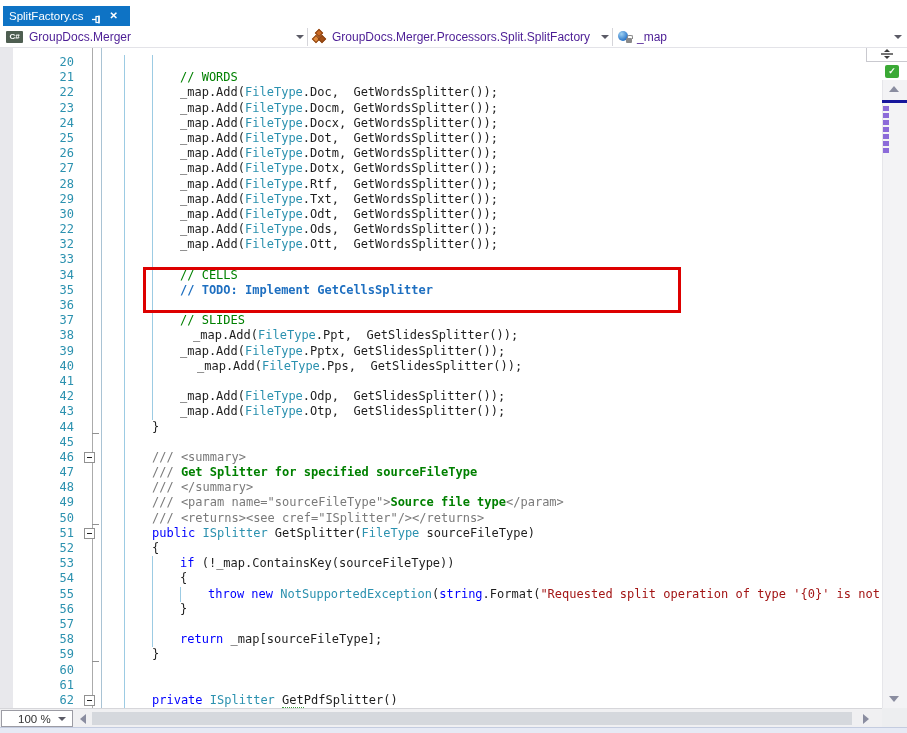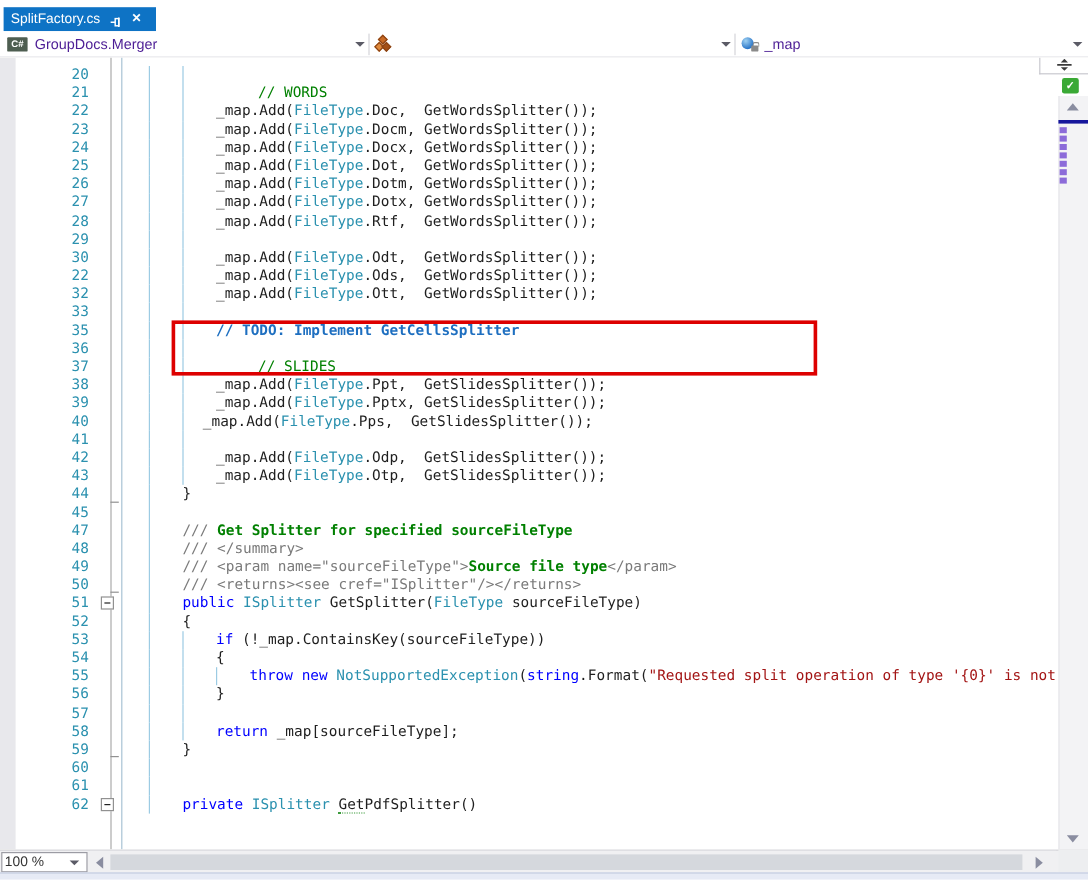--- a/index.html
+++ b/index.html
@@ -53,21 +53,21 @@
   .guide { position:absolute; top:0; width:1px; height:15.2px; background:#9CCBE3; }
   .code-text { position:absolute; top:0; white-space:pre; line-height:15.2px; }
   .fold-box { position:absolute; left:84px; top:2px; width:11px; height:11px; background:#FFF;
               border:1px solid #919191; }
   .fold-box:after { content:""; position:absolute; left:2px; right:2px; top:4px; height:1px; background:#222; }
   .fold-tick { position:absolute; left:92px; bottom:1px; width:7px; height:1px; background:#919191; }
 
   .tok-p { color:#1E1E1E; }
   .tok-k { color:#0000FF; }
   .tok-t { color:#2B91AF; }
-  .tok-c { color:#008000;margin-left:35px; }
+  .tok-c { color:#008000; }
   .tok-g { color:#7A7A7A; }
   .tok-d { color:#008000; font-weight:bold; }
   .tok-todo { color:#1E6FC0; font-weight:bold; }
   .tok-s { color:#A31515; }
   .tok-u { color:#1E1E1E; border-bottom:1px dotted #3C9B3C;text-align:center; }
 
   .red-annotation { position:absolute; left:143px; top:219px; width:538px; height:46px;
                     border:3px solid #DD0000; pointer-events:none; }
 
   
@@ -82,21 +82,21 @@
   .arr-down { position:absolute; left:7px; top:648px; width:0; height:0;
             border-left:5px solid transparent; border-right:5px solid transparent; border-top:6px solid #8A8DA0; }
   .caret-mark { position:absolute; left:0; top:52px; width:25px; height:3px; background:#16169C; }
   .vmarks { position:absolute; left:1px; top:58px; width:6px; }
   .vmark { width:6px; height:5px; margin-bottom:2px; background:#8C6BD9; }
 
   
   .bottombar { position:absolute; left:0; top:708px; width:907px; height:19px; background:#F0F0F2; border-top:1px solid #D6D6DA; }
   .zoom-box { position:absolute; left:1px; top:1px; width:72px; height:17px; background:#FFF; border:1px solid #9C9CA4;
               display:flex; align-items:center; }
-  .zoom-text { font-size:11.5px; color:#333; padding-left:2px; flex:1; }
+  .zoom-text { font-size:11.5px; color:#333; padding-left:16px; flex:1; }
   .zoom-arrow { width:0; height:0; border-left:4px solid transparent; border-right:4px solid transparent;
                 border-top:4px solid #5B5B66; margin-right:6px; }
   .htrack { position:absolute; left:75px; top:0; width:805px; height:19px; background:#F0F0F2; }
   .arr-left { position:absolute; left:5px; top:5px; width:0; height:0;
               border-top:5px solid transparent; border-bottom:5px solid transparent; border-right:6px solid #8A8DA0; }
   .arr-right { position:absolute; right:11px; top:5px; width:0; height:0;
               border-top:5px solid transparent; border-bottom:5px solid transparent; border-left:6px solid #8A8DA0; }
   .hthumb { position:absolute; left:17px; top:3px; width:760px; height:13px; background:#D5D8DD; }
   .scroll-corner { position:absolute; left:882px; top:708px; width:25px; height:19px; background:#EDEEF0; }
   .bottomstrip { position:absolute; left:0; top:727px; width:907px; height:6px; background:#E6EAF5; border-top:1px solid #C4CCE0; }
@@ -125,20 +125,21 @@
   </div>
   <span class="nav-arrow" style="left:296px;"></span>
   <span class="nav-div" style="left:307px;"></span>
 
   <div class="nav-sec" style="left:313px;">
     <span class="class-icon">
       <span class="d d1"></span>
         <span class="d d2"></span>
         <span class="d d3"></span>
     </span>
+    <span class="nav-label">GroupDocs.Merger.Processors.Split.SplitFactory</span>
   </div>
   <span class="nav-arrow" style="left:601px;"></span>
   <span class="nav-div" style="left:612px;"></span>
 
   <div class="nav-sec" style="left:618px;">
     <span class="field-icon">
       <span class="orb"></span>
         <span class="lock"></span>
     </span>
     <span class="nav-label">_map</span>
@@ -203,20 +204,21 @@
       <div class="line">
         <span class="ln-num">28</span>
         <span class="guide" style="left: 124px;"></span>
         <span class="guide" style="left: 152px;"></span>
         <span class="code-text" style="left: 180px;"><span class="tok-p">_map.Add(</span><span class="tok-t">FileType</span><span class="tok-p">.Rtf,  GetWordsSplitter());</span></span>
       </div>
       <div class="line">
         <span class="ln-num">29</span>
         <span class="guide" style="left: 124px;"></span>
         <span class="guide" style="left: 152px;"></span>
+        <span class="code-text" style="left: 180px;"><span class="tok-p">_map.Add(</span><span class="tok-t">FileType</span><span class="tok-p">.Txt,  GetWordsSplitter());</span></span>
       </div>
       <div class="line">
         <span class="ln-num">30</span>
         <span class="guide" style="left: 124px;"></span>
         <span class="guide" style="left: 152px;"></span>
         <span class="code-text" style="left: 180px;"><span class="tok-p">_map.Add(</span><span class="tok-t">FileType</span><span class="tok-p">.Odt,  GetWordsSplitter());</span></span>
       </div>
       <div class="line">
         <span class="ln-num">22</span>
         <span class="guide" style="left: 124px;"></span>
@@ -229,20 +231,26 @@
         <span class="guide" style="left: 152px;"></span>
         <span class="code-text" style="left: 180px;"><span class="tok-p">_map.Add(</span><span class="tok-t">FileType</span><span class="tok-p">.Ott,  GetWordsSplitter());</span></span>
       </div>
       <div class="line">
         <span class="ln-num">33</span>
         <span class="guide" style="left: 124px;"></span>
         <span class="guide" style="left: 152px;"></span>
         <span class="code-text" style="left: 180px;"></span>
       </div>
       <div class="line">
+        <span class="ln-num">34</span>
+        <span class="guide" style="left: 124px;"></span>
+        <span class="guide" style="left: 152px;"></span>
+        <span class="code-text" style="left: 180px;"><span class="tok-c">// CELLS</span></span>
+      </div>
+      <div class="line">
         <span class="ln-num">35</span>
         <span class="guide" style="left: 124px;"></span>
         <span class="guide" style="left: 152px;"></span>
         <span class="code-text" style="left: 180px;"><span class="tok-todo">// TODO: Implement GetCellsSplitter</span></span>
       </div>
       <div class="line">
         <span class="ln-num">36</span>
         <span class="guide" style="left: 124px;"></span>
         <span class="guide" style="left: 152px;"></span>
         <span class="code-text" style="left: 180px;"></span>
@@ -250,33 +258,33 @@
       <div class="line">
         <span class="ln-num">37</span>
         <span class="guide" style="left: 124px;"></span>
         <span class="guide" style="left: 152px;"></span>
         <span class="code-text" style="left: 180px;"><span class="tok-c">// SLIDES</span></span>
       </div>
       <div class="line">
         <span class="ln-num">38</span>
         <span class="guide" style="left: 124px;"></span>
         <span class="guide" style="left: 152px;"></span>
-        <span class="code-text" style="left: 180px;"><span class="tok-p">_map.Add(</span><span class="tok-t">FileType</span><span class="tok-p">.Ppt,  GetSlidesSplitter());</span></span>
+        <span class="code-text" style="left: 193px;"><span class="tok-p">_map.Add(</span><span class="tok-t">FileType</span><span class="tok-p">.Ppt,  GetSlidesSplitter());</span></span>
       </div>
       <div class="line">
         <span class="ln-num">39</span>
         <span class="guide" style="left: 124px;"></span>
         <span class="guide" style="left: 152px;"></span>
         <span class="code-text" style="left: 180px;"><span class="tok-p">_map.Add(</span><span class="tok-t">FileType</span><span class="tok-p">.Pptx, GetSlidesSplitter());</span></span>
       </div>
       <div class="line">
         <span class="ln-num">40</span>
         <span class="guide" style="left: 124px;"></span>
         <span class="guide" style="left: 152px;"></span>
-        <span class="code-text" style="left: 169px;"><span class="tok-p">_map.Add(</span><span class="tok-t">FileType</span><span class="tok-p">.Pps,  GetSlidesSplitter());</span></span>
+        <span class="code-text" style="left: 197px;"><span class="tok-p">_map.Add(</span><span class="tok-t">FileType</span><span class="tok-p">.Pps,  GetSlidesSplitter());</span></span>
       </div>
       <div class="line">
         <span class="ln-num">41</span>
         <span class="guide" style="left: 124px;"></span>
         <span class="guide" style="left: 152px;"></span>
       </div>
       <div class="line">
         <span class="ln-num">42</span>
         <span class="guide" style="left: 124px;"></span>
         <span class="guide" style="left: 152px;"></span>
@@ -291,20 +299,26 @@
       <div class="line">
         <span class="ln-num">44</span>
         <span class="fold-tick"></span>
         <span class="guide" style="left: 124px;"></span>
         <span class="code-text" style="left: 152px;"><span class="tok-p">}</span></span>
       </div>
       <div class="line">
         <span class="ln-num">45</span>
         <span class="guide" style="left: 124px;"></span>
         <span class="code-text" style="left: 152px;"></span>
+      </div>
+      <div class="line">
+        <span class="ln-num">46</span>
+        <span class="fold-box"></span>
+        <span class="guide" style="left: 124px;"></span>
+        <span class="code-text" style="left: 152px;"><span class="tok-g">/// &lt;summary&gt;</span></span>
       </div>
       <div class="line">
         <span class="ln-num">47</span>
         <span class="guide" style="left: 124px;"></span>
         <span class="code-text" style="left: 152px;"><span class="tok-g">/// </span><span class="tok-d">Get Splitter for specified sourceFileType</span></span>
       </div>
       <div class="line">
         <span class="ln-num">48</span>
         <span class="guide" style="left: 124px;"></span>
         <span class="code-text" style="left: 152px;"><span class="tok-g">/// &lt;/summary&gt;</span></span>

